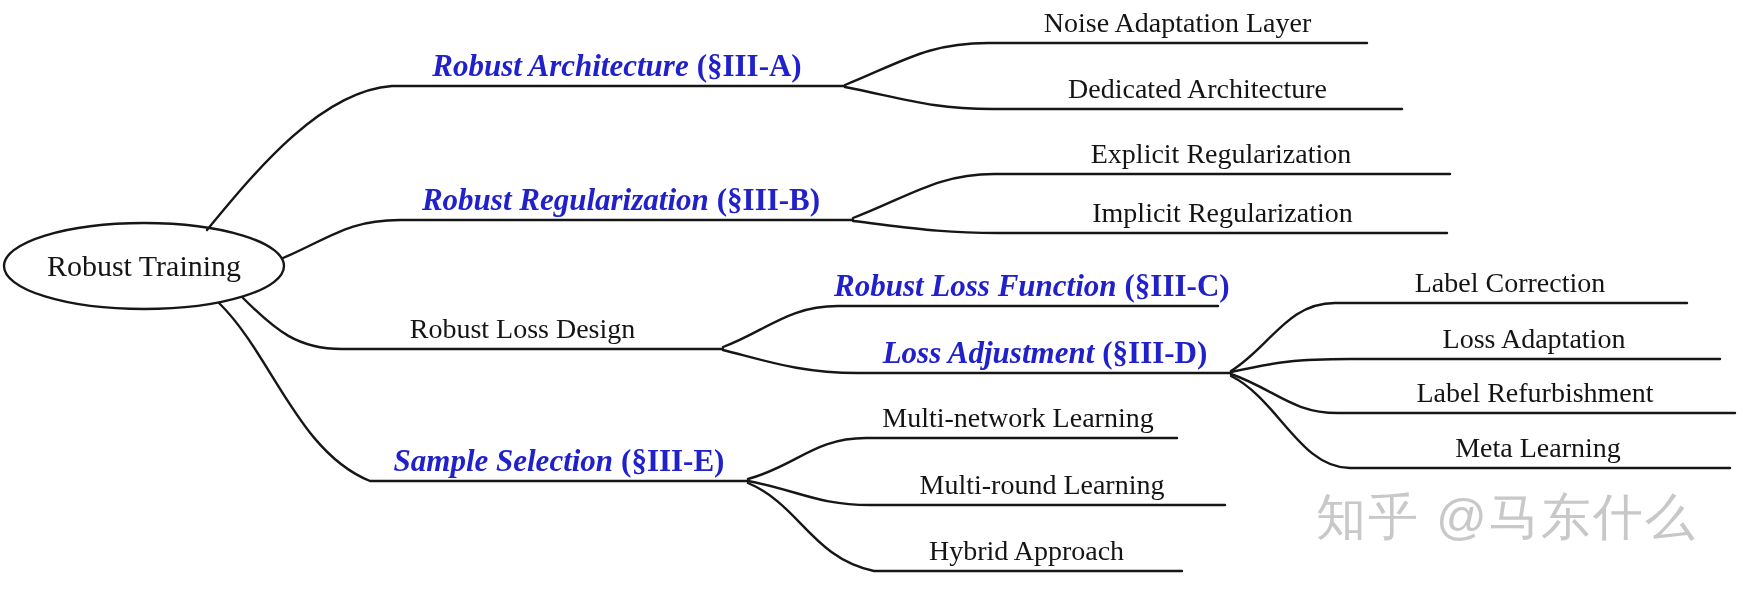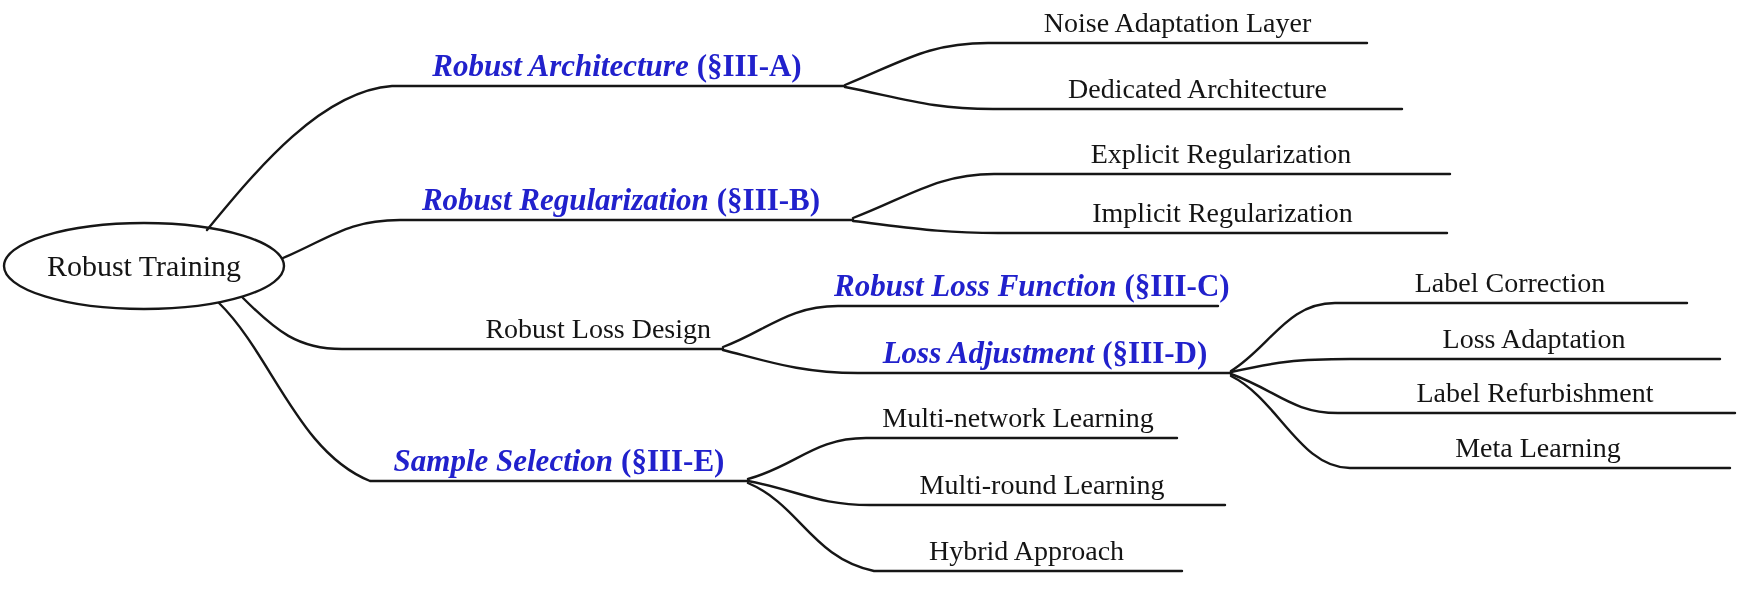--- a/index.html
+++ b/index.html
@@ -76,33 +76,34 @@
   </div>
   <div class="node" style="left:985px; top:6px; width:385px;">Noise Adaptation Layer</div>
   <div class="node" style="left:990px; top:72px; width:415px;">Dedicated Architecture</div>
 
   <div class="node blue" style="left:388px; top:183px; width:466px;">
     <span class="t">Robust Regularization</span><span class="s">(§III-B)</span>
   </div>
   <div class="node" style="left:990px; top:137px; width:462px;">Explicit Regularization</div>
   <div class="node" style="left:995px; top:196px; width:455px;">Implicit Regularization</div>
 
-  <div class="node" style="left:306px; top:312px; width:405px;text-align:right;">Robust Loss Design</div>
+  <div class="node" style="left:320px; top:312px; width:405px;">Robust Loss Design</div>
   <div class="node blue" style="left:834px; top:269px; width:386px;">
     <span class="t">Robust Loss Function</span><span class="s">(§III-C)</span>
   </div>
   <div class="node blue" style="left:856px; top:336px; width:378px;">
     <span class="t">Loss Adjustment</span><span class="s">(§III-D)</span>
   </div>
   <div class="node" style="left:1332px; top:266px; width:356px;">Label Correction</div>
   <div class="node" style="left:1347px; top:322px; width:374px;">Loss Adaptation</div>
   <div class="node" style="left:1334px; top:376px; width:402px;">Label Refurbishment</div>
   <div class="node" style="left:1345px; top:431px; width:386px;">Meta Learning</div>
 
   <div class="node blue" style="left:368px; top:444px; width:382px;">
     <span class="t">Sample Selection</span><span class="s">(§III-E)</span>
   </div>
   <div class="node" style="left:858px; top:401px; width:320px;">Multi-network Learning</div>
   <div class="node" style="left:858px; top:468px; width:368px;">Multi-round Learning</div>
   <div class="node" style="left:870px; top:534px; width:313px;font-family:Liberation Serif, serif;">Hybrid Approach</div>
 
+  <div class="watermark">知乎 @马东什么</div>
 
 </div>
 
 </body></html>

